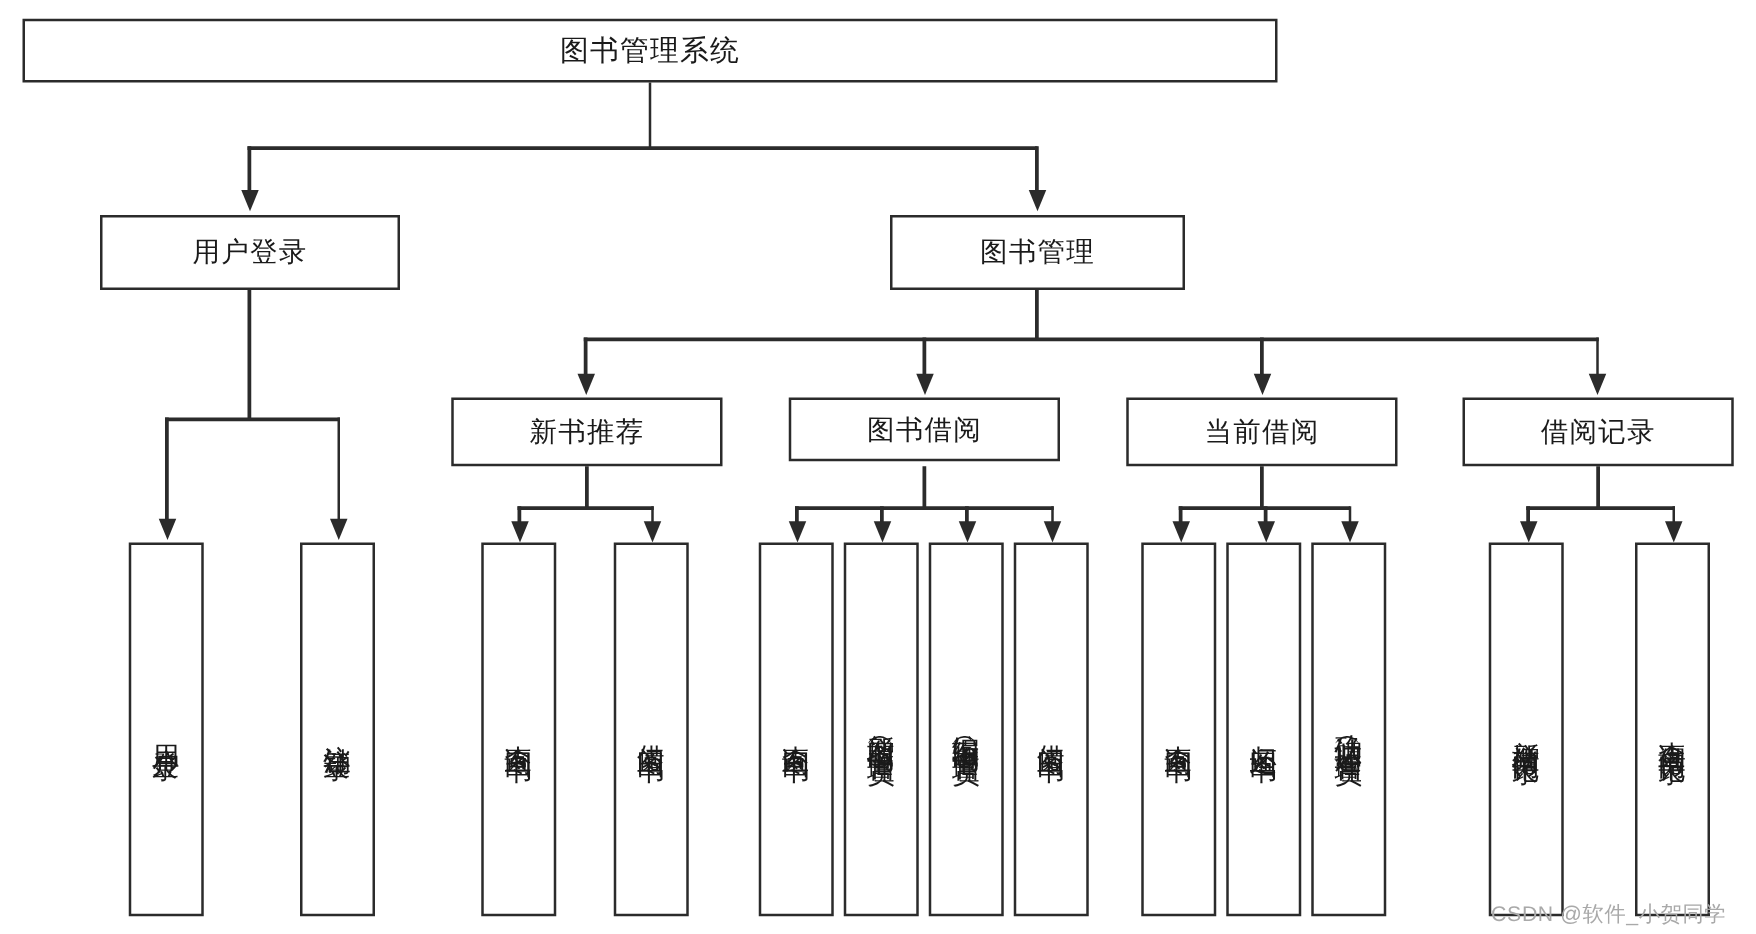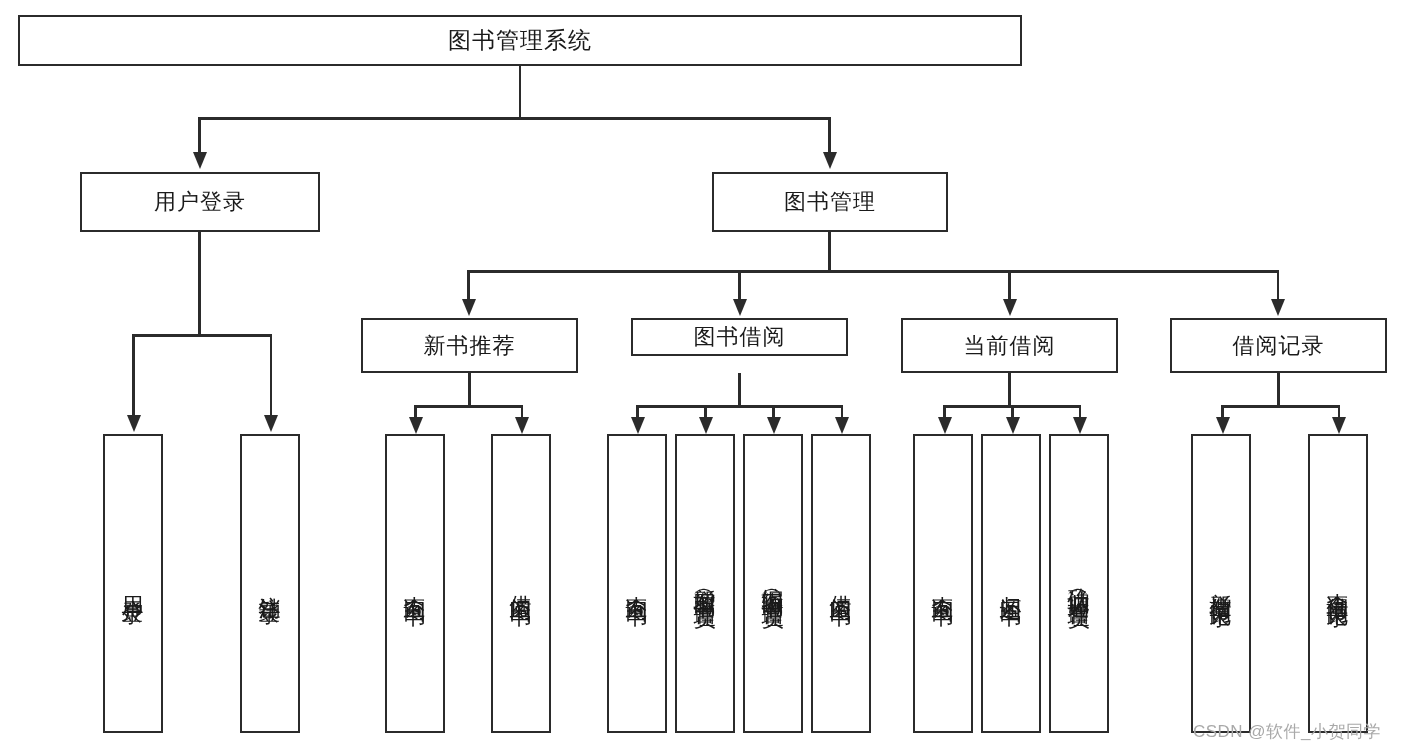--- a/index.html
+++ b/index.html
@@ -128,21 +128,21 @@
   <div class="conn vline" style="left:738px;top:270px;height:31px;"></div>
   <div class="arrow" style="left:732.5px;top:299px;"></div>
   <div class="conn vline" style="left:1008px;top:270px;height:31px;"></div>
   <div class="arrow" style="left:1002.5px;top:299px;"></div>
   <div class="conn vline" style="left:1276.5px;top:270px;height:31px;"></div>
   <div class="arrow" style="left:1271px;top:299px;"></div>
 
   <div class="node h" style="left:361px;top:318px;width:217px;height:55px;">
     <span class="lbl">新书推荐</span>
   </div>
-  <div class="node h" style="left:631px;top:318px;width:217px;height:38px;">
+  <div class="node h" style="left:631px;top:318px;width:217px;height:51px;">
     <span class="lbl">图书借阅</span>
   </div>
   <div class="node h" style="left:1170px;top:318px;width:217px;height:55px;">
     <span class="lbl">借阅记录</span>
   </div>
   <div class="node h" style="left:901px;top:318px;width:217px;height:55px;">
     <span class="lbl">当前借阅</span>
   </div>
 
   <div class="conn vline" style="left:468px;top:373px;height:34px;"></div>

